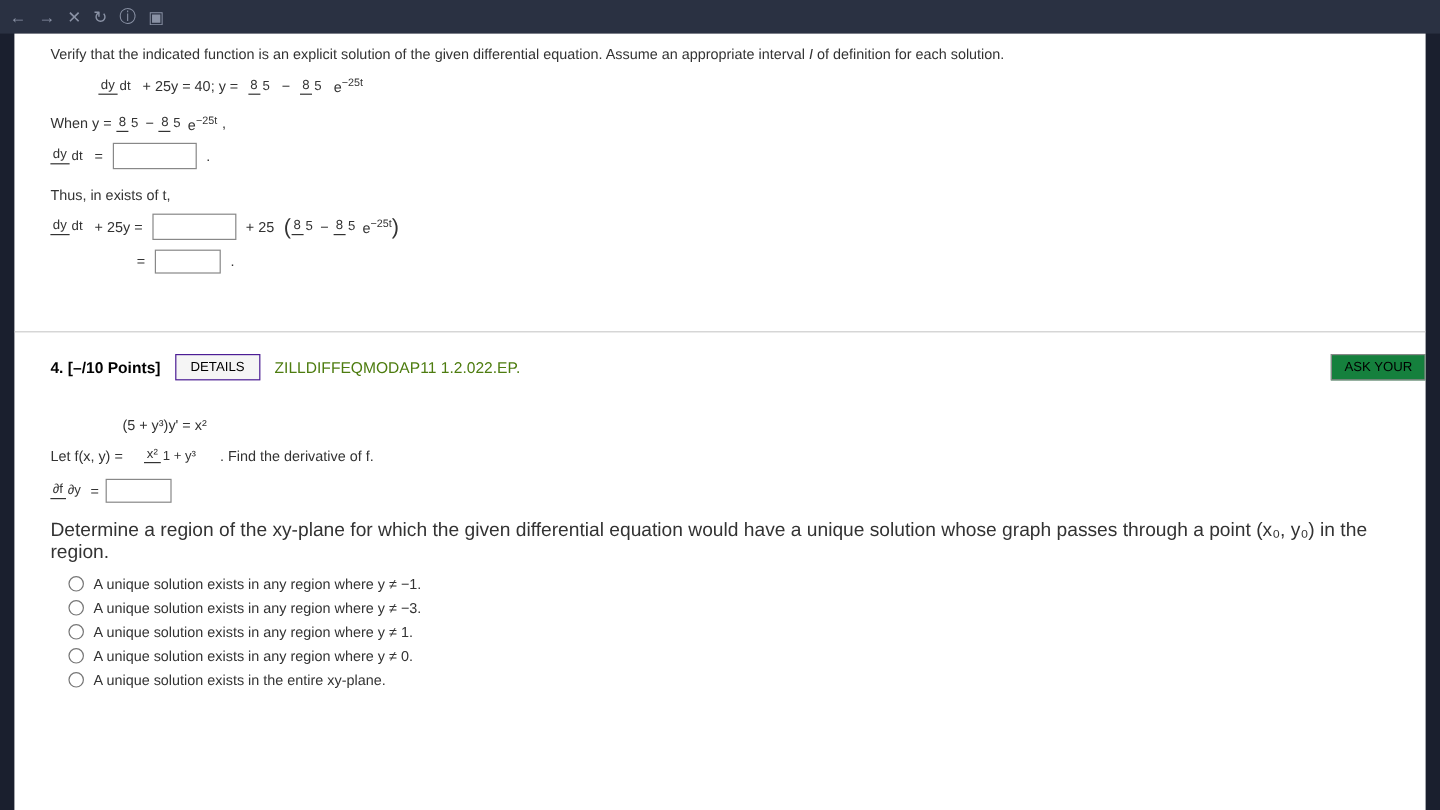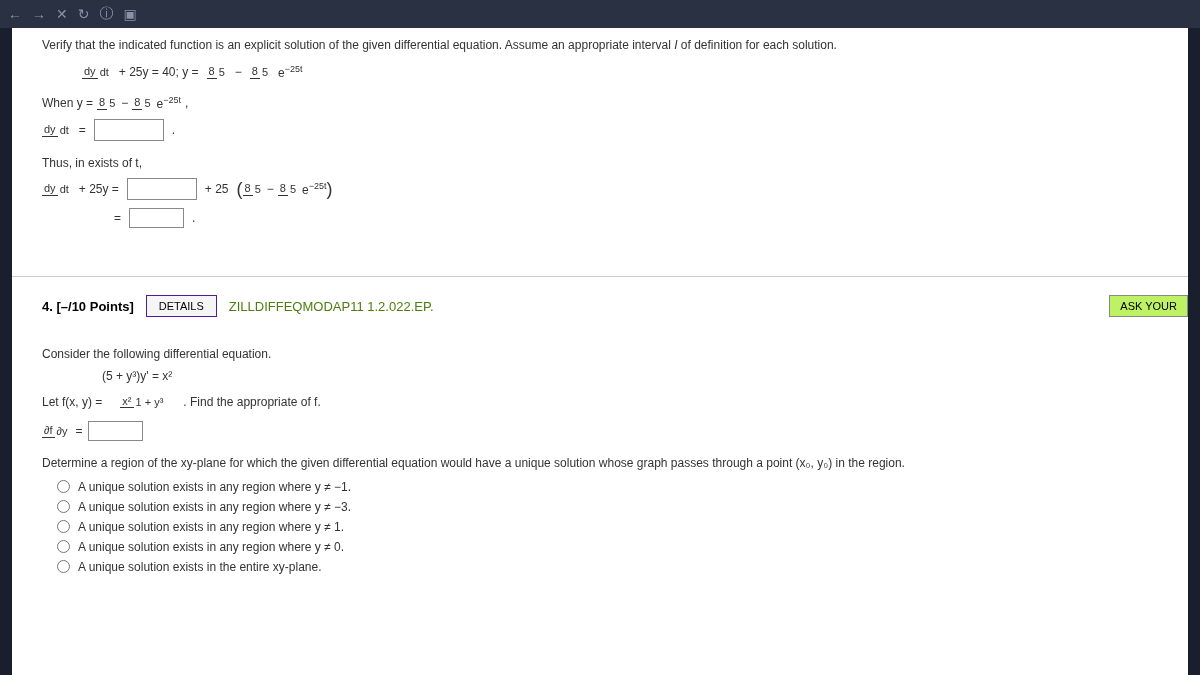--- a/index.html
+++ b/index.html
@@ -105,21 +105,21 @@
   cursor: pointer;
 }
 .q-ref {
   font-size: 13px;
   color: #4d7c0f;
 }
 .ask-btn {
   position: absolute;
   right: 0;
   border: 1px solid #888;
-  background: #bef264;
+  background: #15803d;
   padding: 4px 10px;
   font-size: 11px;
   cursor: pointer;
 }
 .consider {
   margin: 8px 0 8px 0;
   font-size: 12px;
 }
 .eq-ind { margin-left: 60px; }
 .let-line {
@@ -131,21 +131,21 @@
 }
 .partial-line {
   margin: 10px 0;
   display: flex;
   align-items: center;
   gap: 6px;
   font-size: 12px;
 }
 .determine {
   margin: 15px 0 10px 0;
-  font-size: 12px;
+  font-size: 16px;
 }
 .radio-row {
   display: flex;
   align-items: flex-start;
   gap: 8px;
   margin: 6px 0 6px 15px;
   font-size: 12px;
 }
 input[type="radio"] {
   margin: 0;
@@ -258,30 +258,29 @@
     <span class="q-num">
       <span>4.</span>
       <span>[–/10 Points]</span>
     </span>
     <button class="details-btn">DETAILS</button>
     <span class="q-ref">ZILLDIFFEQMODAP11 1.2.022.EP.</span>
     <button class="ask-btn">ASK YOUR</button>
   </div>
 
   <div class="question-section">
-    <div class="consider">Consider the following differential equation.</div>
     <div class="consider eq-ind">(5 + y³)y' = x²</div>
 
     <div class="let-line">
       <span>Let f(x, y) = </span>
       <span class="frac">
         <span class="num">x²</span>
         <span class="den">1 + y³</span>
       </span>
-      <span>. Find the appropriate of f.</span>
+      <span>. Find the derivative of f.</span>
     </div>
 
     <div class="partial-line">
       <span class="frac">
         <span class="num">∂f</span>
         <span class="den">∂y</span>
       </span>
       <span> = </span>
       <span class="input-box sm"></span>
     </div>

